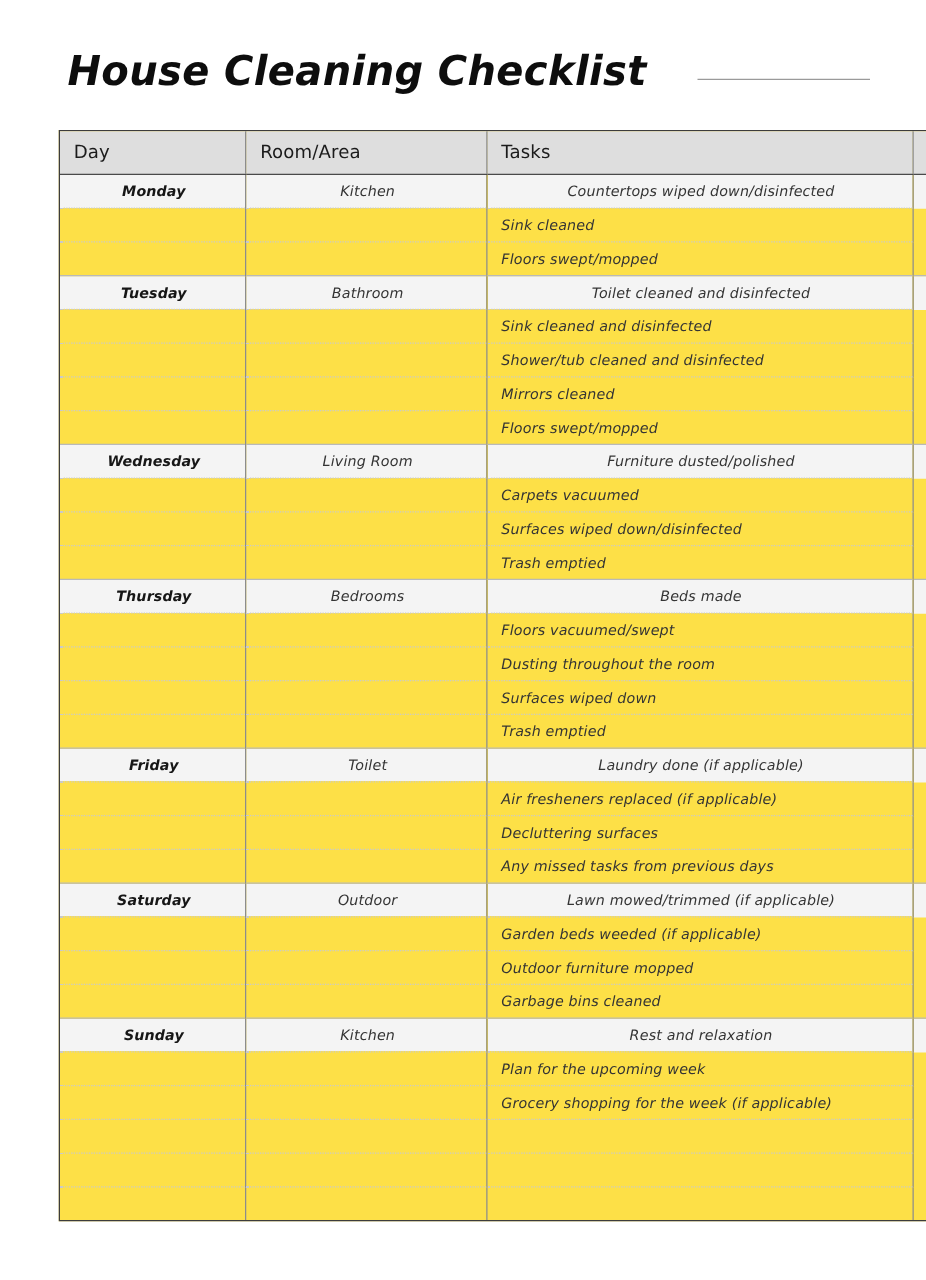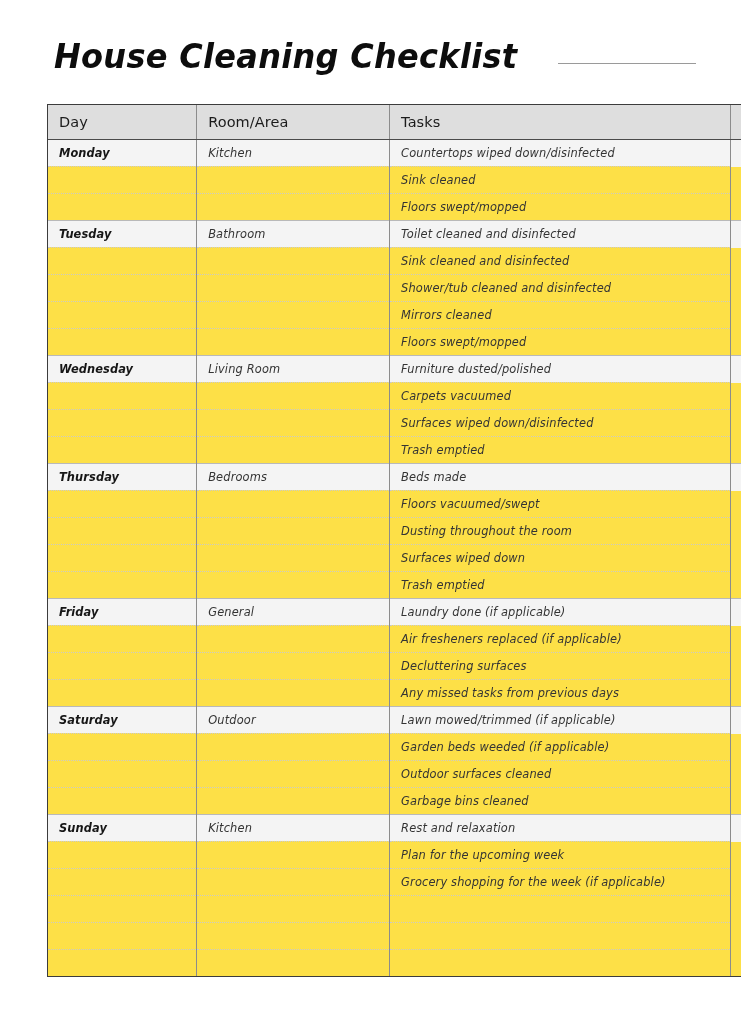--- a/index.html
+++ b/index.html
@@ -120,21 +120,21 @@
     font-size: 11.4px;
     letter-spacing: 0.1px;
     color: #161616;
   }
 
   
   tr.sub td { border-top: 1px dotted #c9c9c9; }
   tr.sub td.nodot { border-top: none; }
   tr.group-start td { border-top: 1.1px solid #b9b9b9; }
   tr.group-start.first td { border-top: none; }
-  tr.group-start td { background: #f4f4f4; }
+  tr.group-start td { background: #f4f4f4; text-align: center; }
 
   
   td.check {
     padding: 0;
     text-align: center;
     border-left: 1.2px solid #8c8c8c;
   }
   .circle {
     display: inline-block;
     width: 13px;
@@ -284,21 +284,21 @@
             <td class="check nodot"><span class="circle"></span></td>
           </tr>
           <tr class="sub">
             <td class="hand-strong"></td>
             <td class="vline hand"></td>
             <td class="vline hand">Trash emptied</td>
             <td class="check nodot"><span class="circle"></span></td>
           </tr>
           <tr class="group-start">
             <td class="hand-strong">Friday</td>
-            <td class="vline hand">General</td>
+            <td class="vline hand">Toilet</td>
             <td class="vline hand">Laundry done (if applicable)</td>
             <td class="check"><span class="circle"></span></td>
           </tr>
           <tr class="sub">
             <td class="hand-strong"></td>
             <td class="vline hand"></td>
             <td class="vline hand">Air fresheners replaced (if applicable)</td>
             <td class="check nodot"><span class="circle"></span></td>
           </tr>
           <tr class="sub">
@@ -321,21 +321,21 @@
           </tr>
           <tr class="sub">
             <td class="hand-strong"></td>
             <td class="vline hand"></td>
             <td class="vline hand">Garden beds weeded (if applicable)</td>
             <td class="check nodot"><span class="circle"></span></td>
           </tr>
           <tr class="sub">
             <td class="hand-strong"></td>
             <td class="vline hand"></td>
-            <td class="vline hand">Outdoor surfaces cleaned</td>
+            <td class="vline hand">Outdoor furniture mopped</td>
             <td class="check nodot"><span class="circle"></span></td>
           </tr>
           <tr class="sub">
             <td class="hand-strong"></td>
             <td class="vline hand"></td>
             <td class="vline hand">Garbage bins cleaned</td>
             <td class="check nodot"><span class="circle"></span></td>
           </tr>
           <tr class="group-start">
             <td class="hand-strong">Sunday</td>

